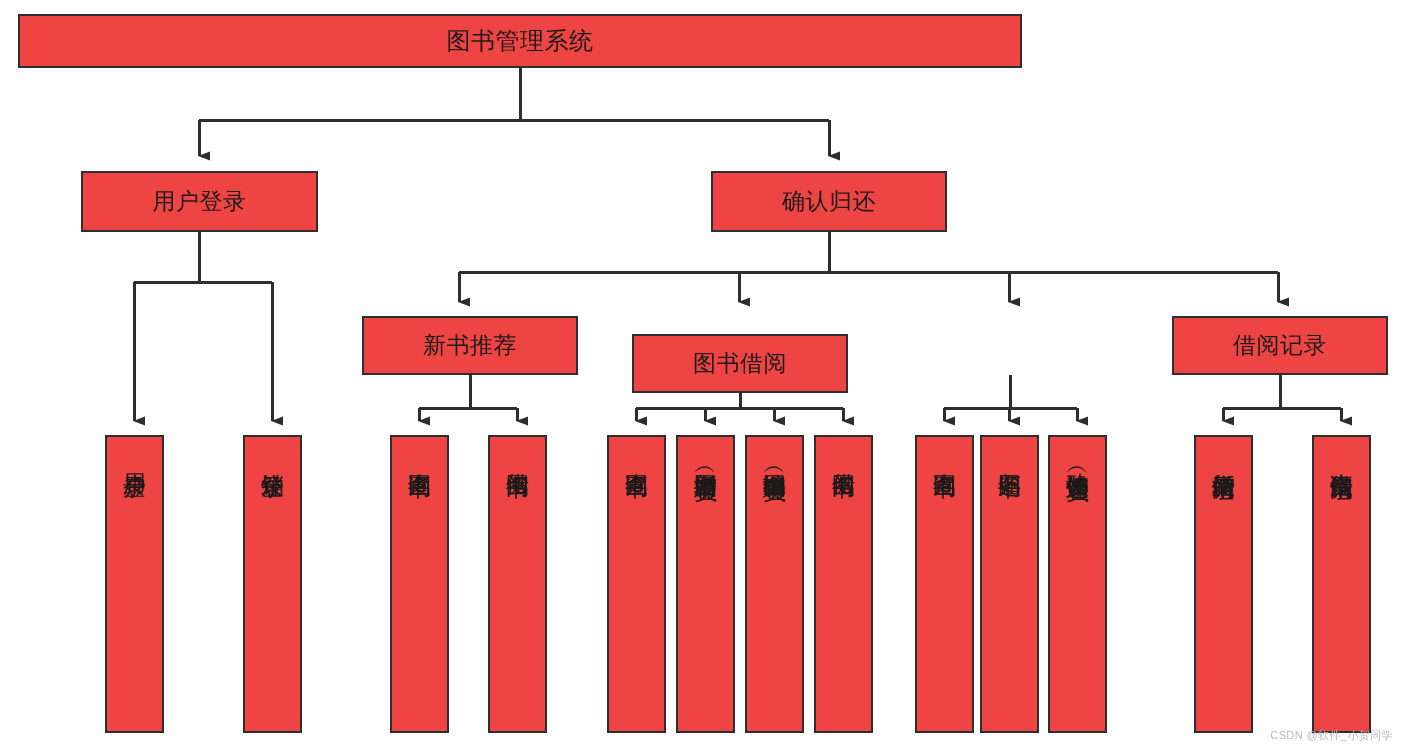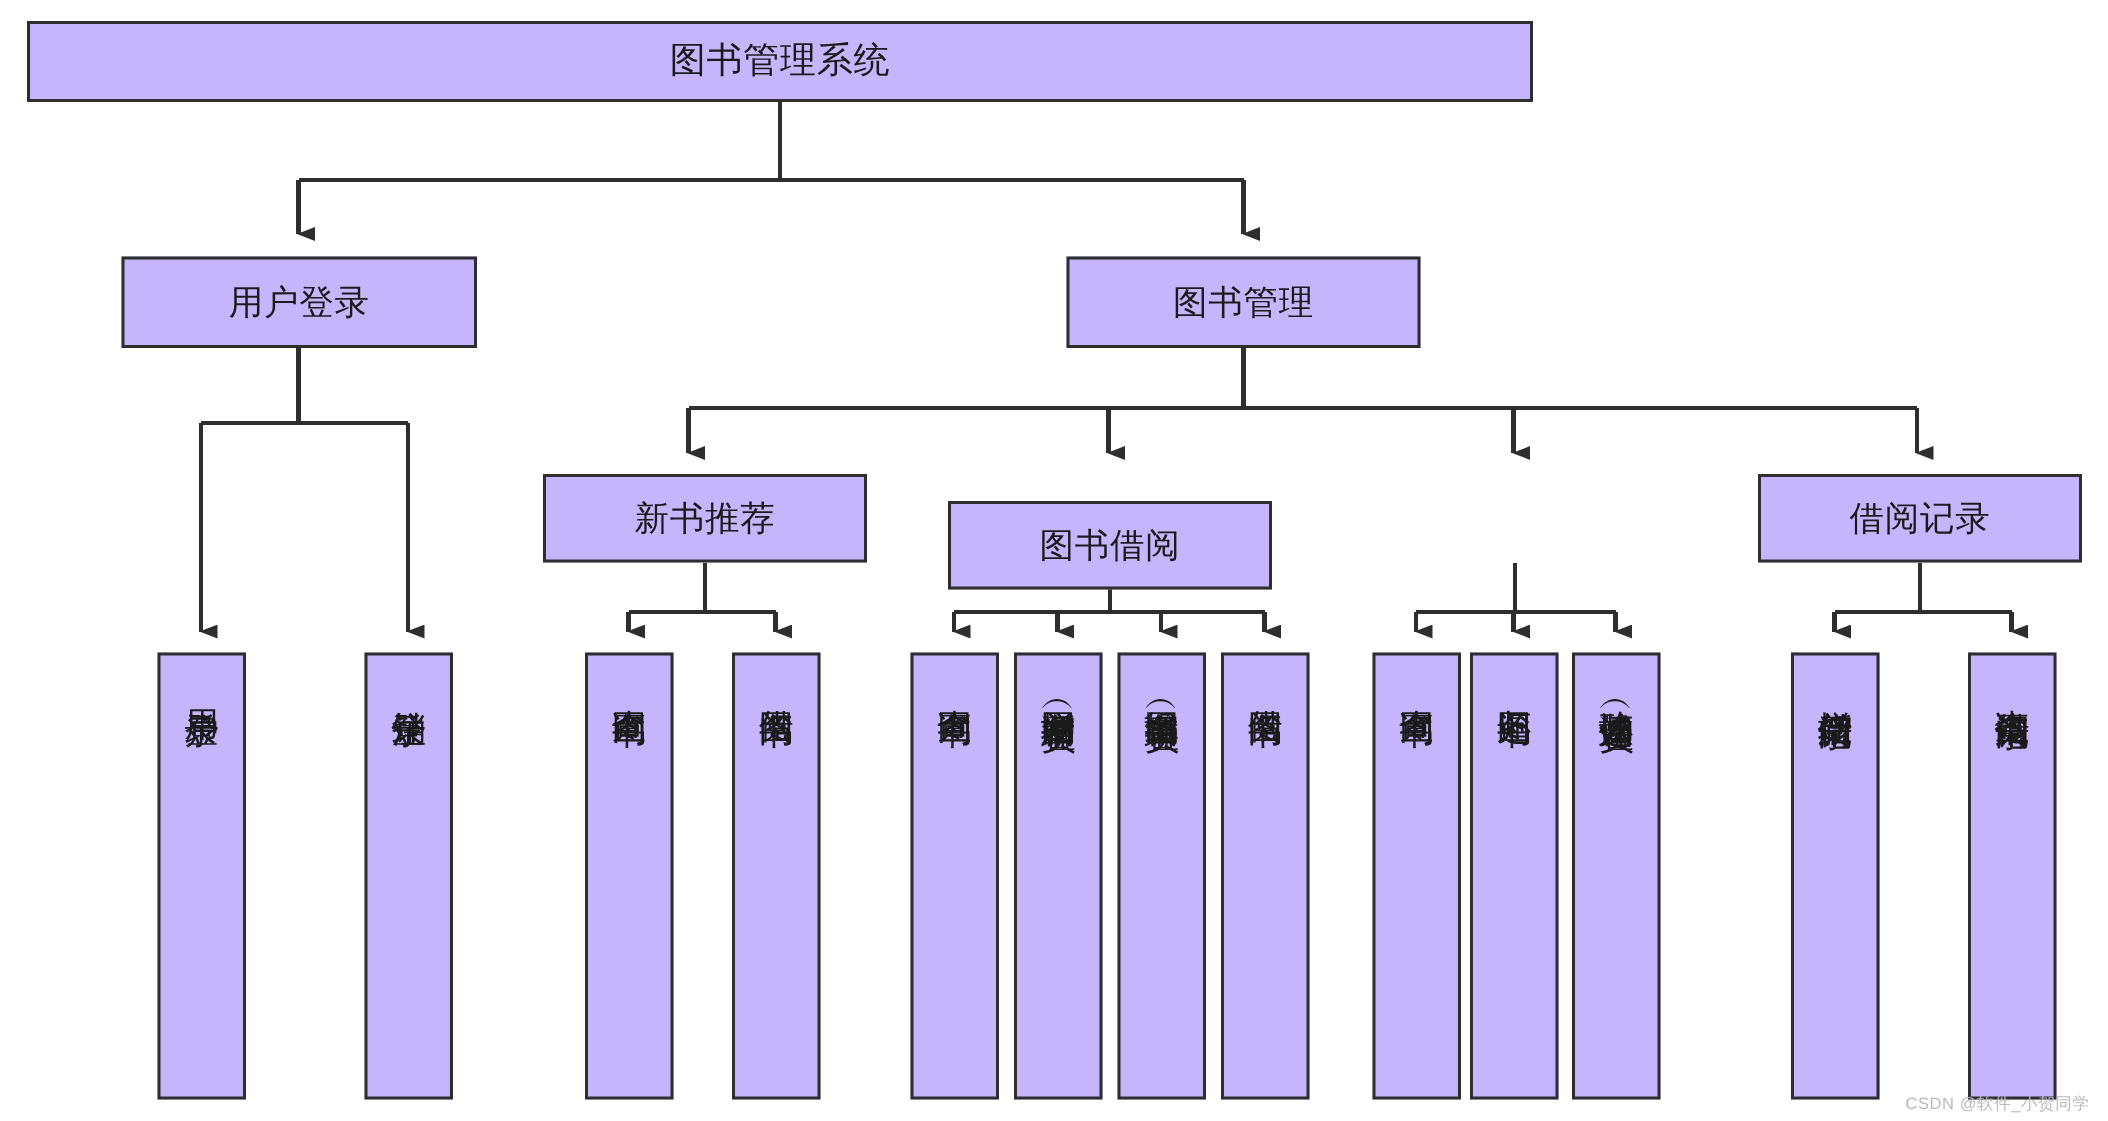--- a/index.html
+++ b/index.html
@@ -26,21 +26,21 @@
     position: absolute;
     left: 0;
     top: 0;
     width: 1405px;
     height: 747px;
     display: block;
   }
   .node-box {
     position: absolute;
     box-sizing: border-box;
-    background: #c4b5fd;
+    background: #ef4444;
     border: 2.5px solid #2e2e2e;
     display: flex;
     align-items: center;
     justify-content: center;
     overflow: hidden;
   }
   .node-label-h {
     font-size: 23px;
     color: #1a1a1a;
     line-height: 1.2;
@@ -136,21 +136,21 @@
   </svg>
 
   <div class="node-box" style="left:18px; top:14px; width:1004px; height:54px;">
     <span class="node-label-root">图书管理系统</span>
   </div>
 
   <div class="node-box" style="left:81px; top:171px; width:237px; height:61px;">
     <span class="node-label-h">用户登录</span>
   </div>
   <div class="node-box" style="left:711px; top:171px; width:236px; height:61px;">
-    <span class="node-label-h">图书管理</span>
+    <span class="node-label-h">确认归还</span>
   </div>
 
   <div class="node-box" style="left:362px; top:316px; width:216px; height:59px;justify-content:center;">
     <span class="node-label-h">新书推荐</span>
   </div>
   <div class="node-box" style="left:632px; top:316px; width:216px; height:59px;margin-top:18px;">
     <span class="node-label-h">图书借阅</span>
   </div>
   <div class="node-box" style="left:1172px; top:316px; width:216px; height:59px;align-items:center;">
     <span class="node-label-h">借阅记录</span>

